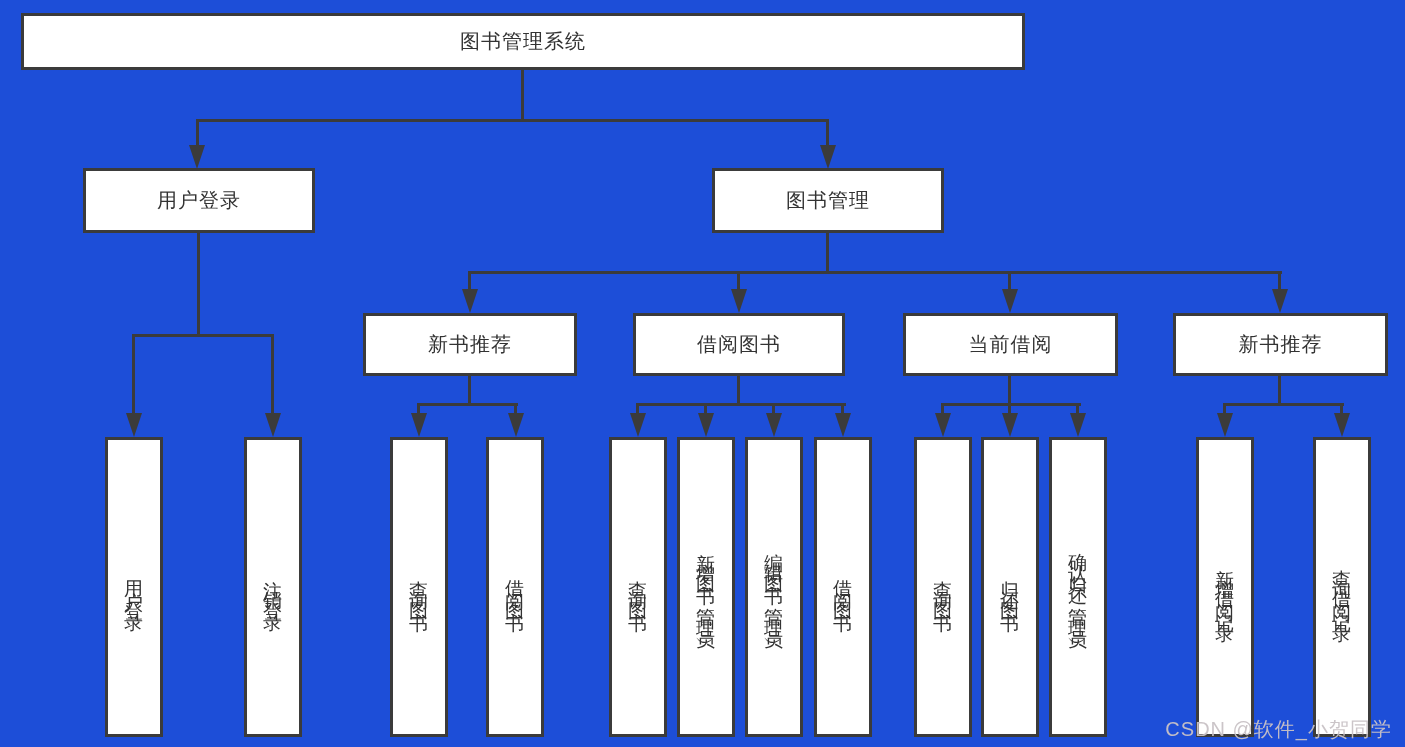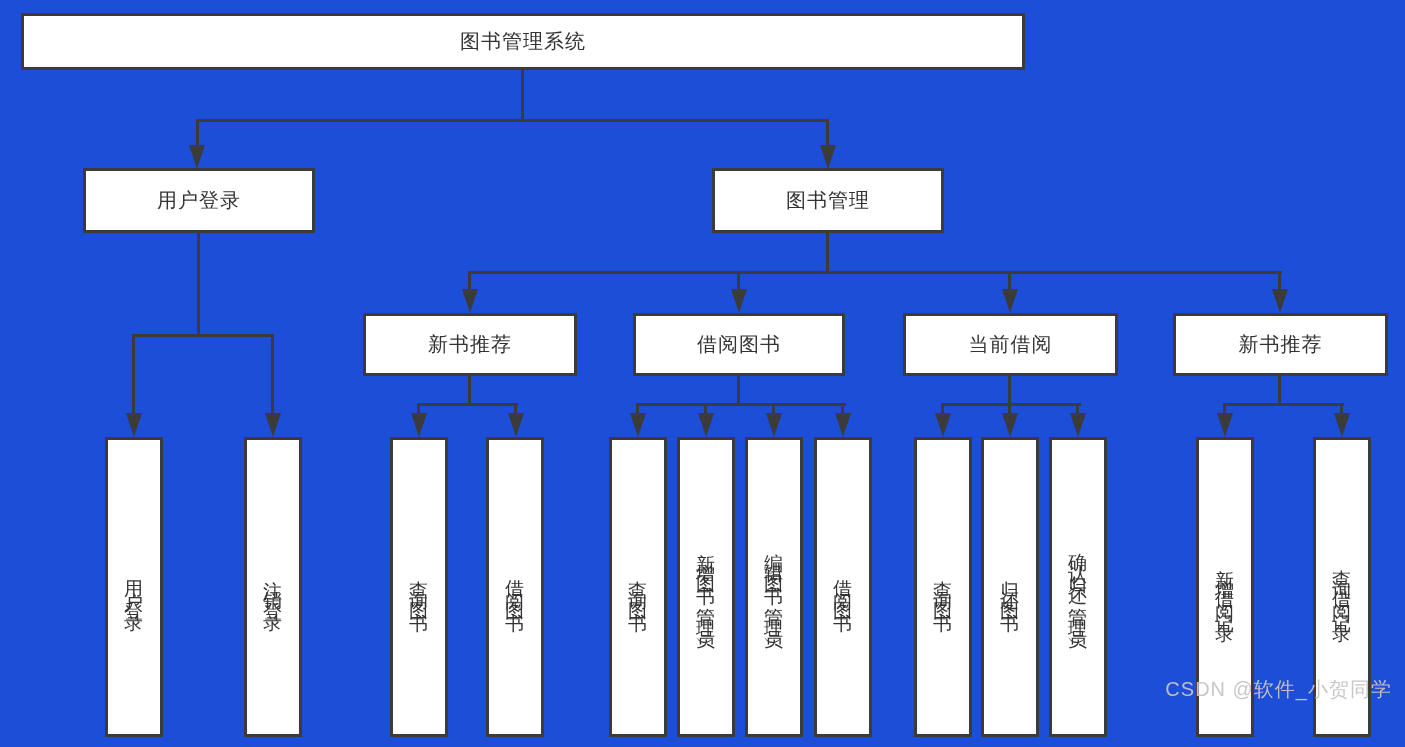--- a/index.html
+++ b/index.html
@@ -19,21 +19,21 @@
     display:flex;align-items:center;justify-content:center;
     font-size:19px;letter-spacing:11px;color:#333333;line-height:1;
   }
   .ln{position:absolute;background:#3b3b3b;}
   .arrow{
     position:absolute;width:0;height:0;
     border-left:8px solid transparent;border-right:8px solid transparent;
     border-top:24px solid #3b3b3b;
   }
   .watermark{
-    position:absolute;left:1100px;top:676px;width:292px;text-align:right;
+    position:absolute;left:1100px;top:716px;width:292px;text-align:right;
     font-size:20px;letter-spacing:1px;color:#c9c2c6;opacity:.95;z-index:10;
   }
 </style>
 </head>
 <body>
 
 <div id="stage">
 
   <div class="box" style="left:21px;top:13px;width:1004px;height:57px;">图书管理系统</div>
 

